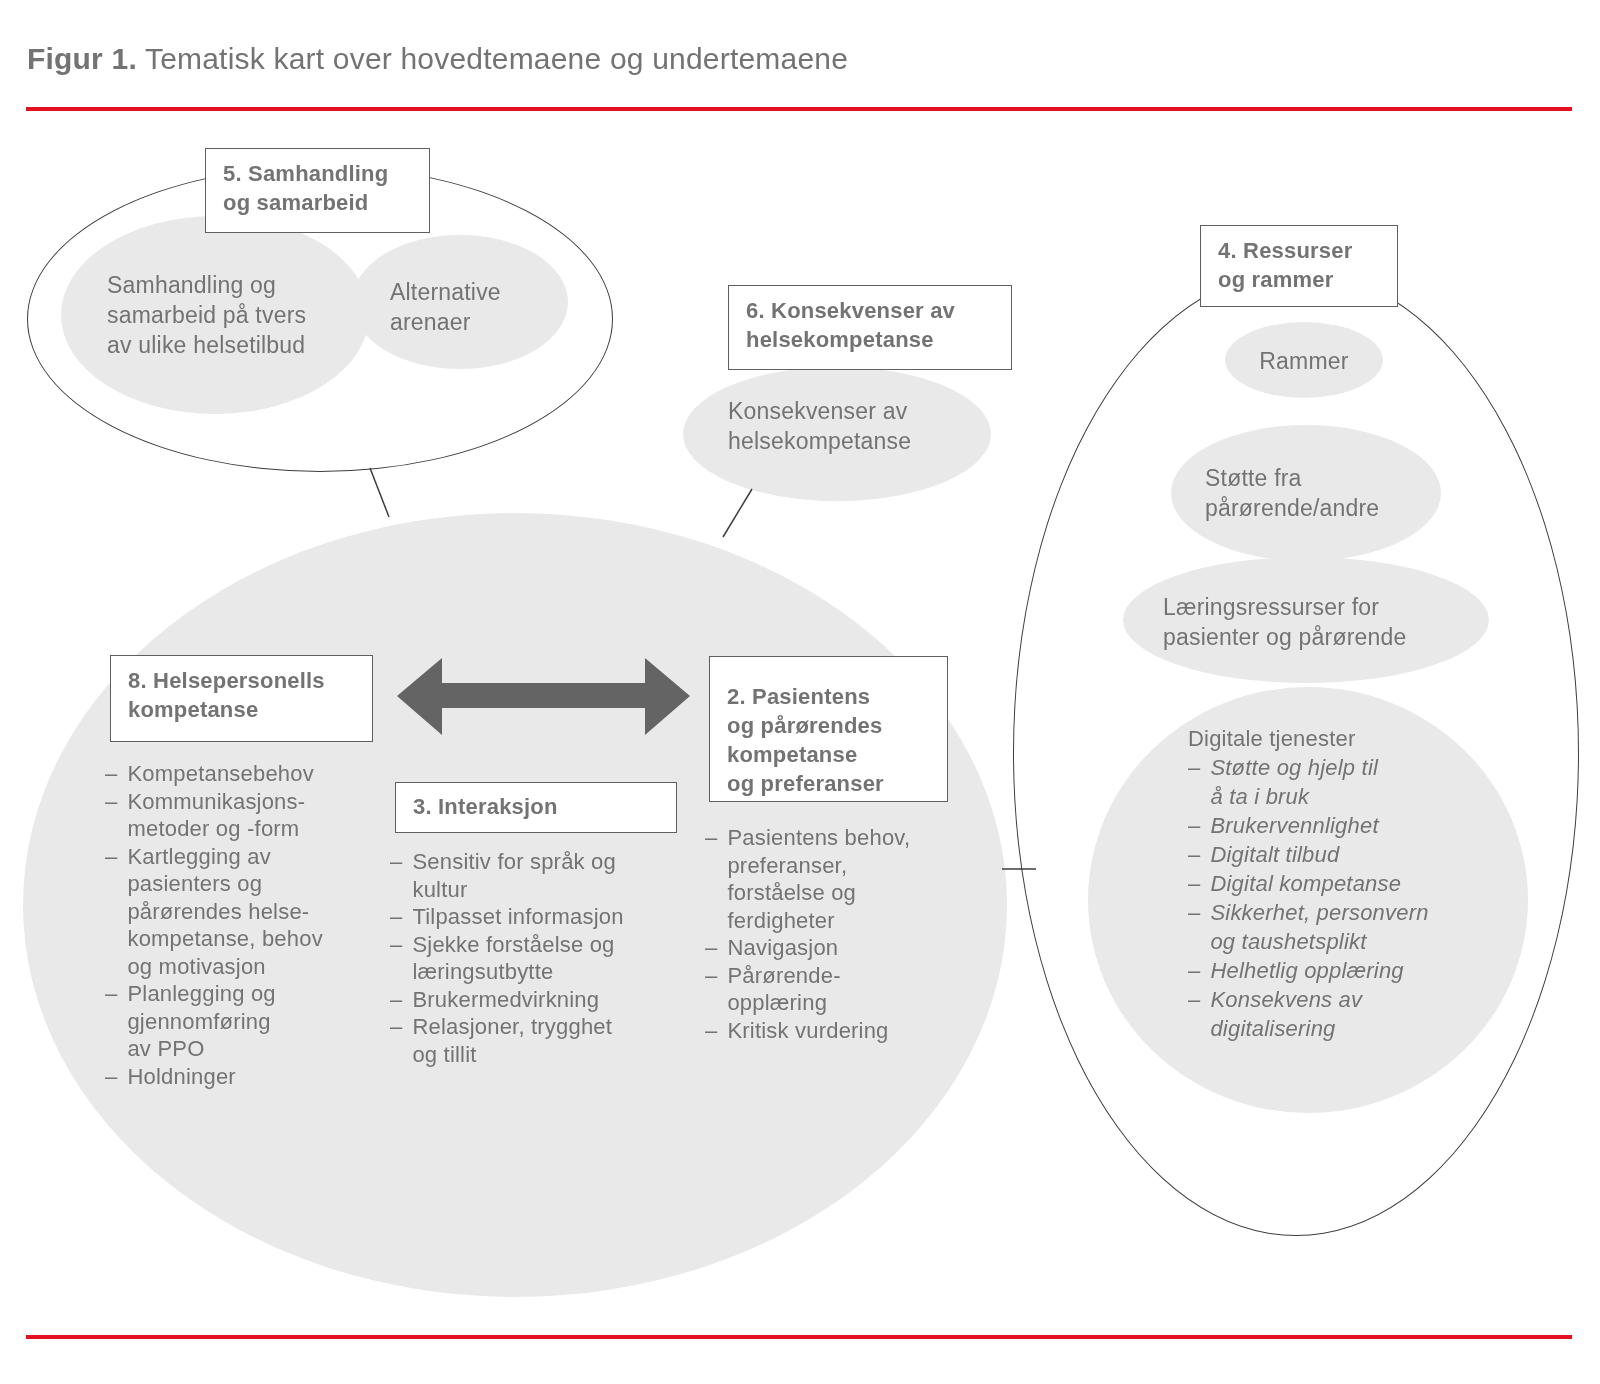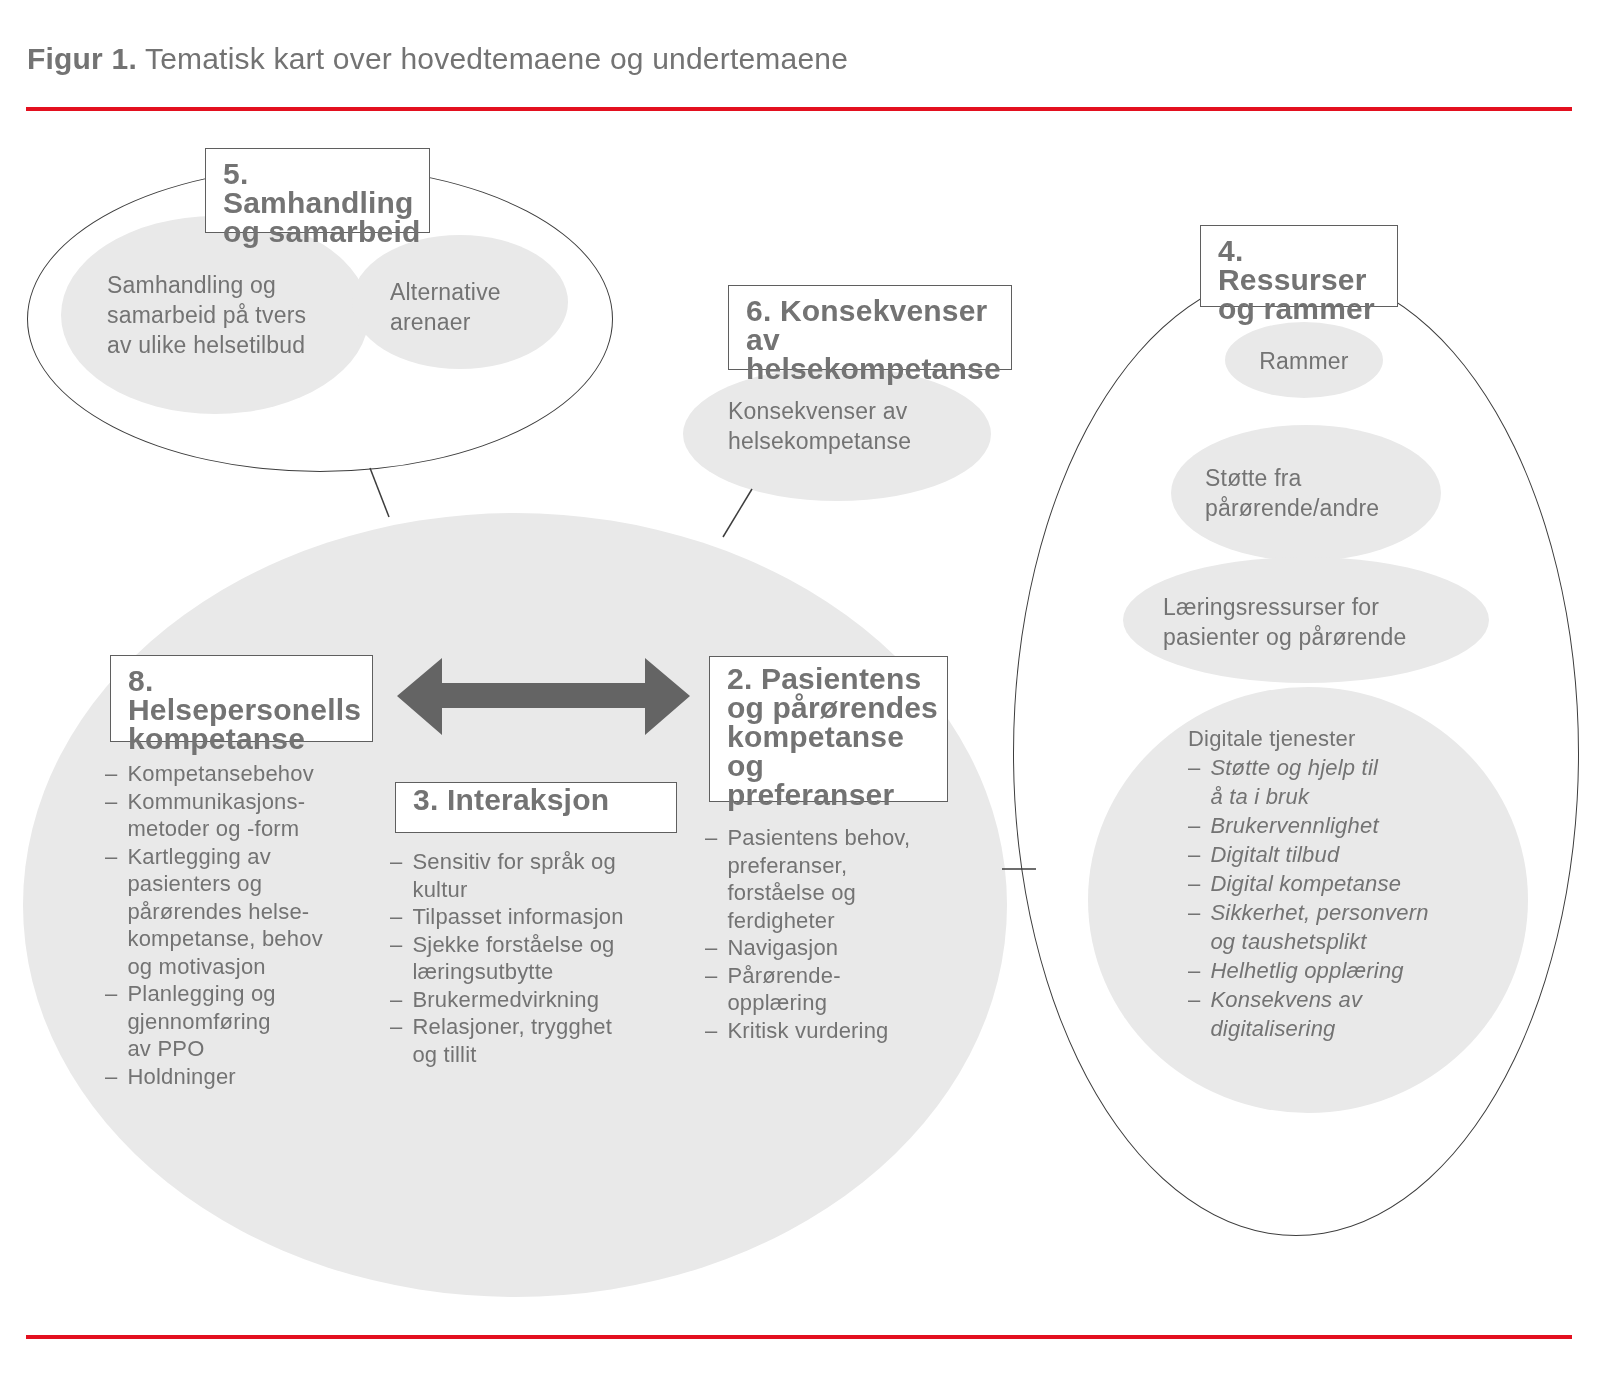--- a/index.html
+++ b/index.html
@@ -26,29 +26,29 @@
   .e6{left:683px;top:367px;width:308px;height:134px;}
   .central{left:23px;top:513px;width:984px;height:784px;}
   .e4{left:1013px;top:270px;width:564px;height:964px;}
   .rammer{left:1225px;top:322px;width:158px;height:76px;}
   .stotte{left:1171px;top:425px;width:270px;height:136px;}
   .laering{left:1123px;top:557px;width:366px;height:126px;}
   .digital{left:1088px;top:687px;width:440px;height:426px;}
   
   .tbox{
     background:#ffffff;border:1.5px solid #5f5f5f;box-sizing:border-box;
-    font-weight:bold;font-size:30px;line-height:29px;white-space:pre-line;
+    font-weight:bold;font-size:22px;line-height:29px;white-space:pre-line;
     padding:10px 8px 0 17px;letter-spacing:.2px;
   }
   .box5{left:205px;top:148px;width:225px;height:85px;}
   .box6{left:728px;top:285px;width:284px;height:85px;}
   .box4{left:1200px;top:225px;width:198px;height:82px;}
   .box1{left:110px;top:655px;width:263px;height:87px;}
-  .box3{left:395px;top:782px;width:282px;height:51px;padding-top:2px;}
-  .box2{left:709px;top:656px;width:239px;height:146px;padding-top:7px;}
+  .box3{left:395px;top:782px;width:282px;height:51px;padding-top:9px;}
+  .box2{left:709px;top:656px;width:239px;height:146px;padding-top:25px;}
   
   .elabel{font-size:23px;line-height:30px;white-space:pre-line;letter-spacing:.2px;}
   .t5a{left:107px;top:270px;}
   .t5b{left:390px;top:277px;}
   .t6{left:728px;top:396px;}
   .tram{left:1225px;top:346px;width:158px;text-align:center;}
   .tsto{left:1205px;top:463px;}
   .tlaer{left:1163px;top:592px;}
   
   .dlist{font-size:22px;line-height:27.5px;letter-spacing:.2px;}

